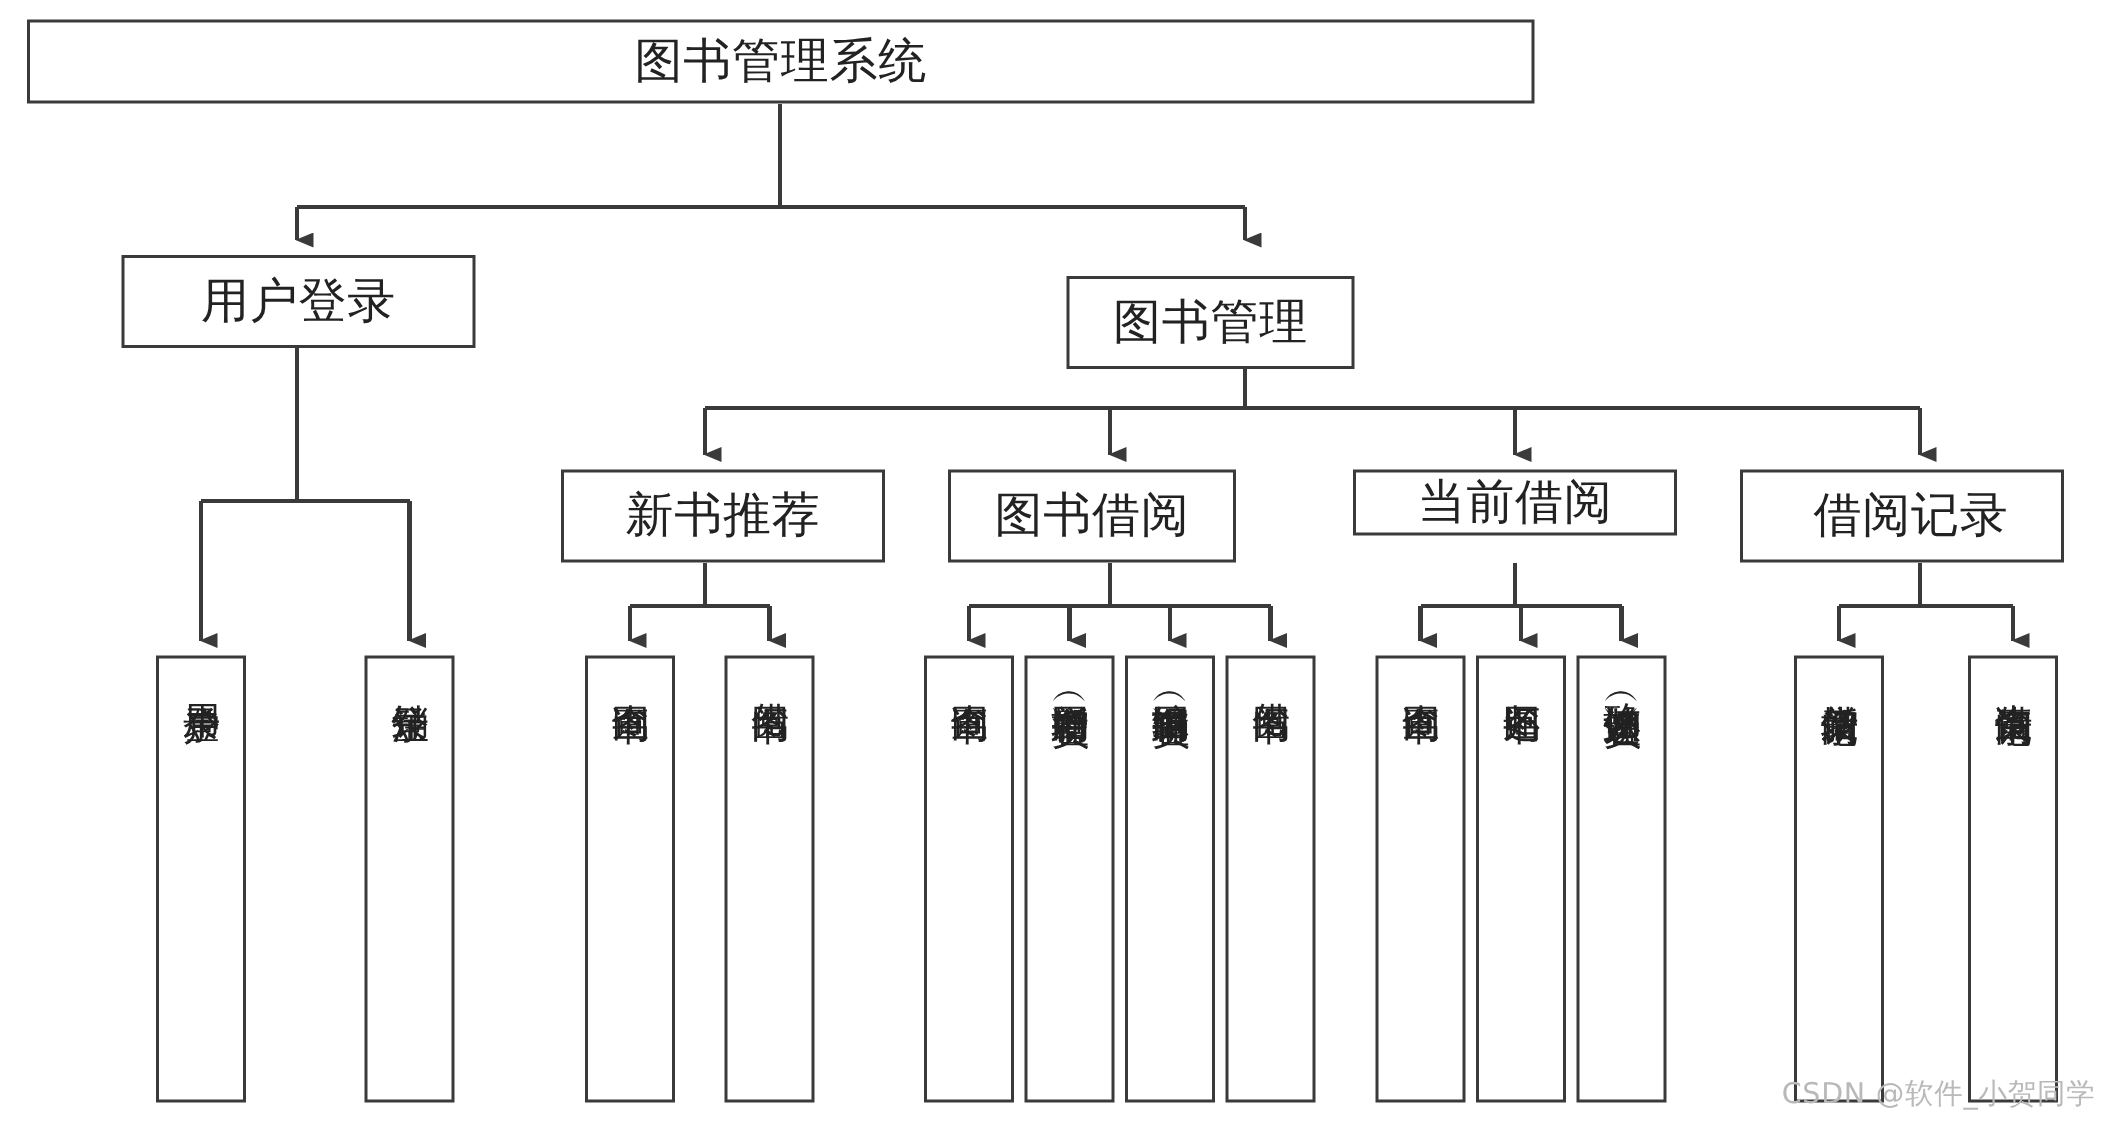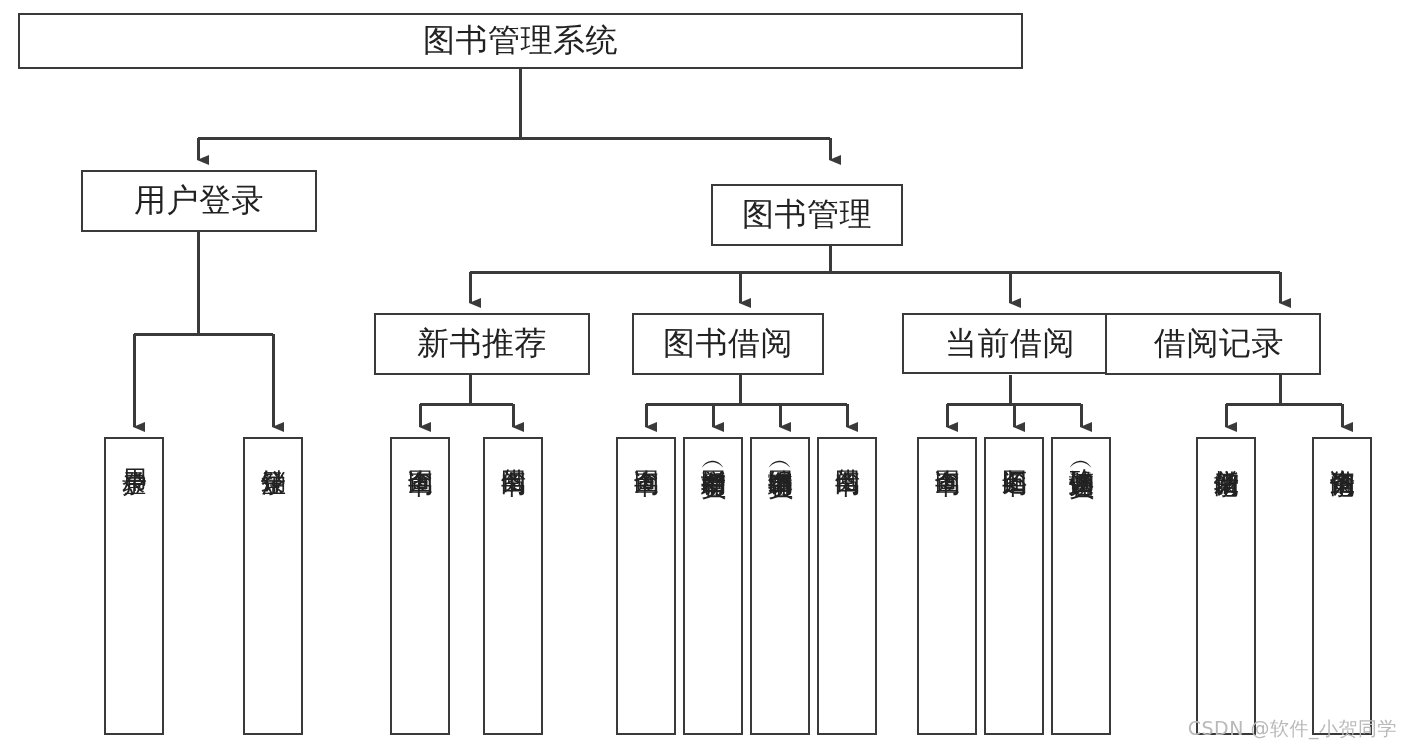--- a/index.html
+++ b/index.html
@@ -130,24 +130,24 @@
   <div class="node horiz" style="left:711px; top:184px; width:192px; height:62px;">
     <span class="node-label">图书管理</span>
   </div>
 
   <div class="node horiz" style="left:362px; top:313px; width:216px; height:62px;margin-left:12px;">
     <span class="node-label">新书推荐</span>
   </div>
   <div class="node horiz" style="left:632px; top:313px; width:192px; height:62px;">
     <span class="node-label">图书借阅</span>
   </div>
-  <div class="node horiz" style="left:902px; top:313px; width:216px; height:61px;">
+  <div class="node horiz" style="left:902px; top:313px; width:216px; height:44px;">
     <span class="node-label">当前借阅</span>
   </div>
-  <div class="node horiz" style="left:1105px; top:313px; width:216px; height:62px;padding-left:12px;">
+  <div class="node horiz" style="left:1160px; top:313px; width:216px; height:62px;padding-left:12px;">
     <span class="node-label">借阅记录</span>
   </div>
 
   <div class="node vert" style="left:104px; top:437px; width:60px; height:298px;">
     <span class="node-label">用户登录</span>
   </div>
   <div class="node vert" style="left:243px; top:437px; width:60px; height:298px;">
     <span class="node-label">注销登录</span>
   </div>
   <div class="node vert" style="left:390px; top:437px; width:60px; height:298px;">

